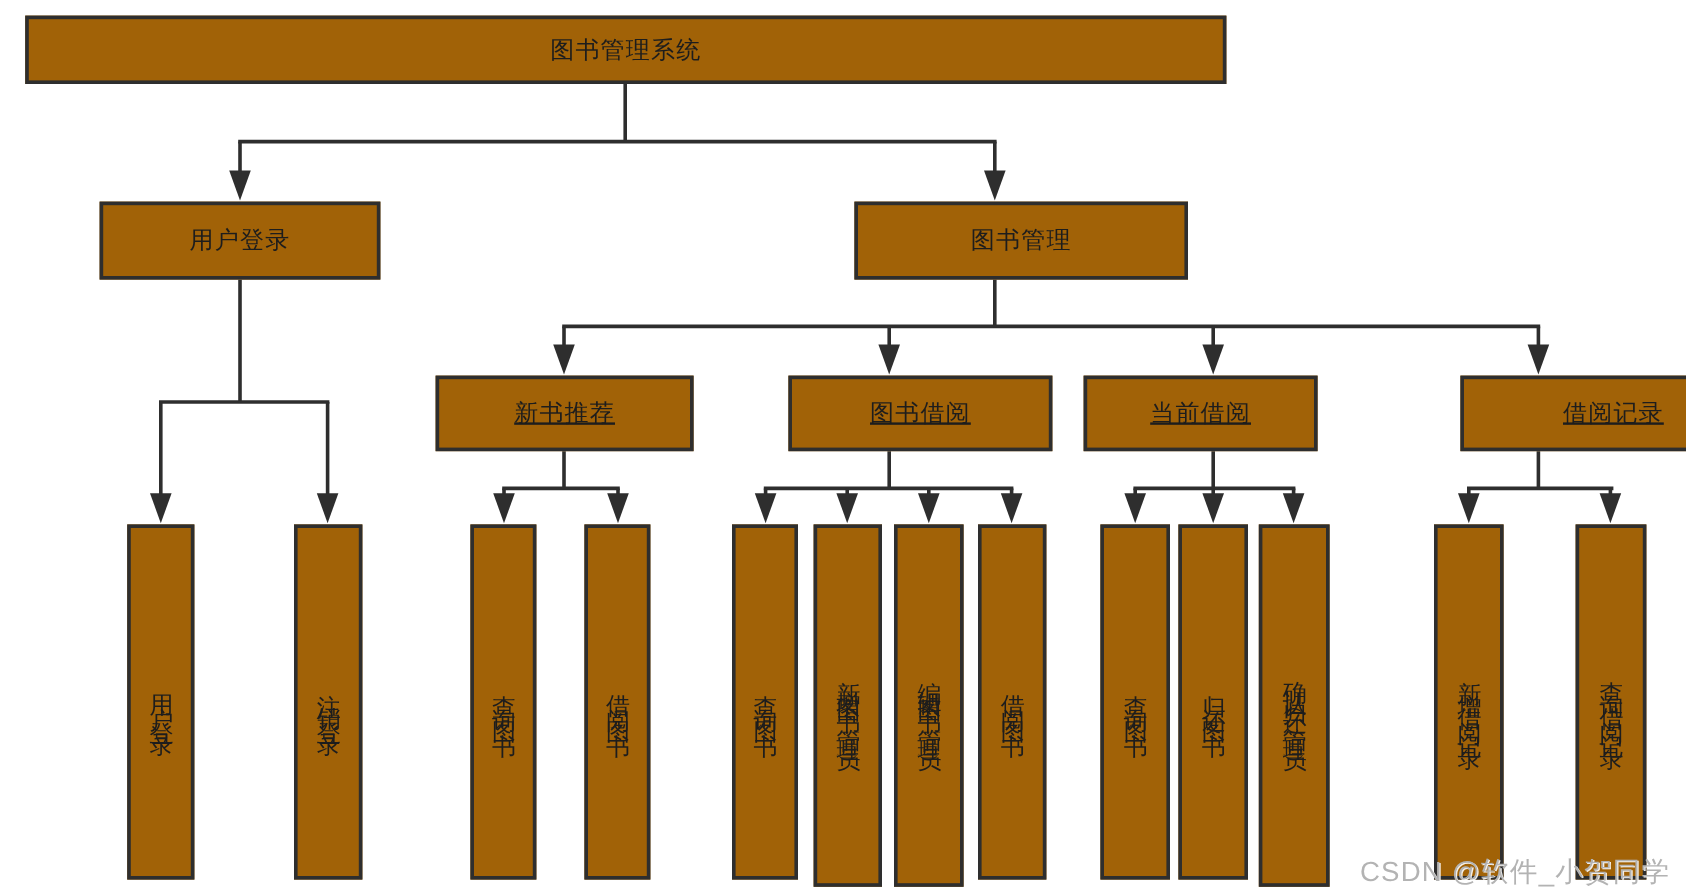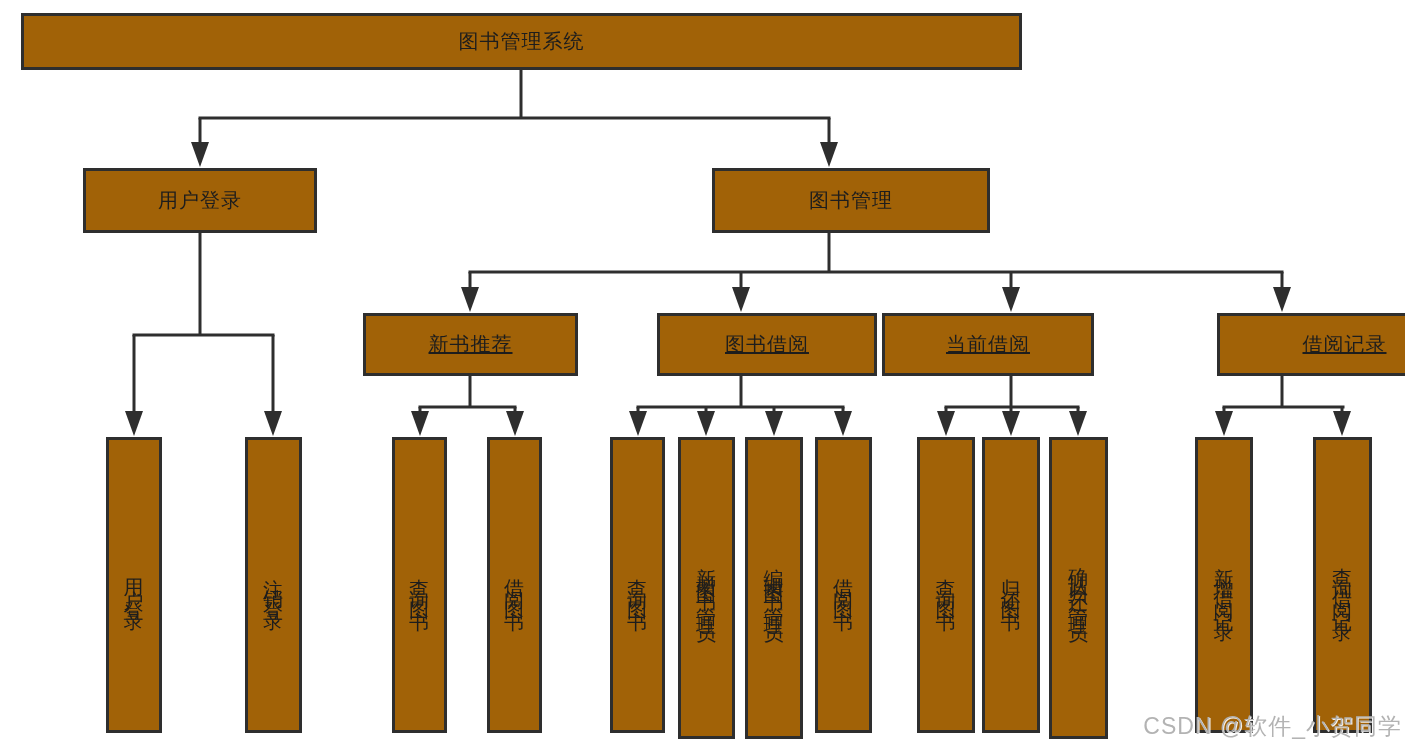--- a/index.html
+++ b/index.html
@@ -37,27 +37,27 @@
     font-size:20px;
     letter-spacing:11px;
     line-height:1;
   }
   .root{left:21px;top:13px;width:1001px;height:57px;}
   .lvl2-a{left:83px;top:168px;width:234px;height:65px;}
   .lvl2-b{left:712px;top:168px;width:278px;height:65px;}
   .lvl3{top:313px;height:63px;text-decoration:underline;}
   .lvl3-a{left:363px;width:215px;}
   .lvl3-b{left:633px;width:220px;margin-left:24px;}
-  .lvl3-c{left:882px;width:212px;}
+  .lvl3-c{left:903px;width:195px;}
   .lvl3-d{left:1217px;width:255px;}
   .leaf{top:437px;height:296px;}
   .leaf-tall{top:437px;height:302px;}
   .watermark{
     position:absolute;
-    right:3px;bottom:5px;
+    right:13px;bottom:5px;
     font-size:23px;
     color:#b3b3b3;
     text-shadow:1px 1px 0 rgba(255,255,255,0.9);
     letter-spacing:1px;
     z-index:5;
     white-space:nowrap;
   }
 </style>
 </head>
 <body>

